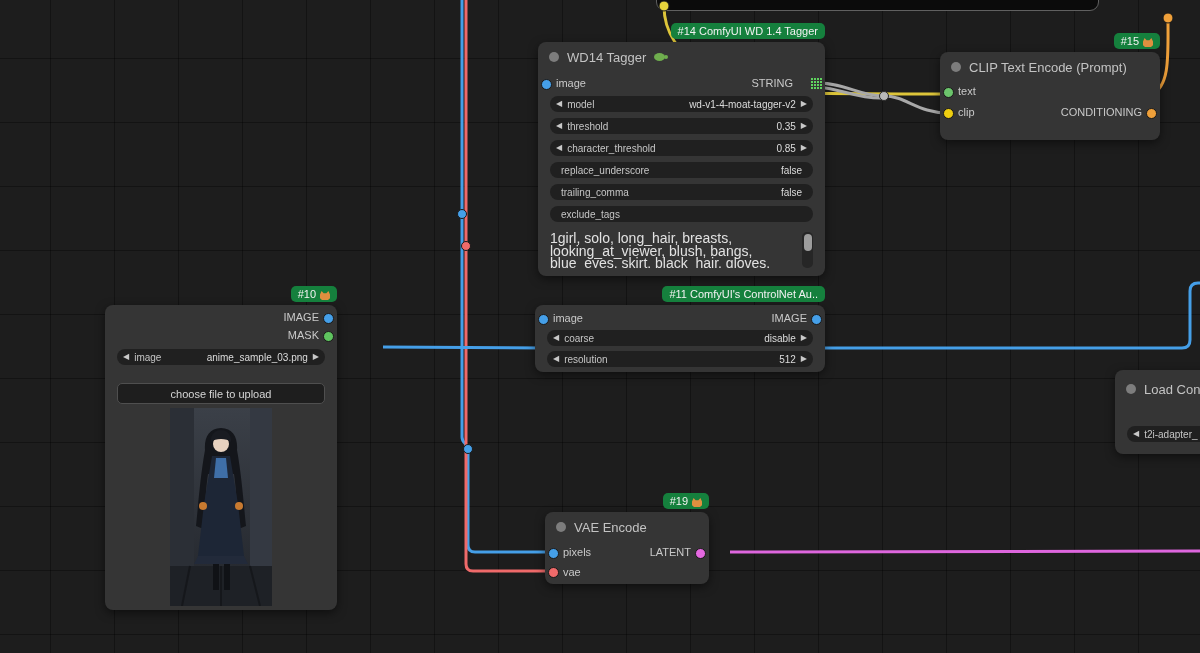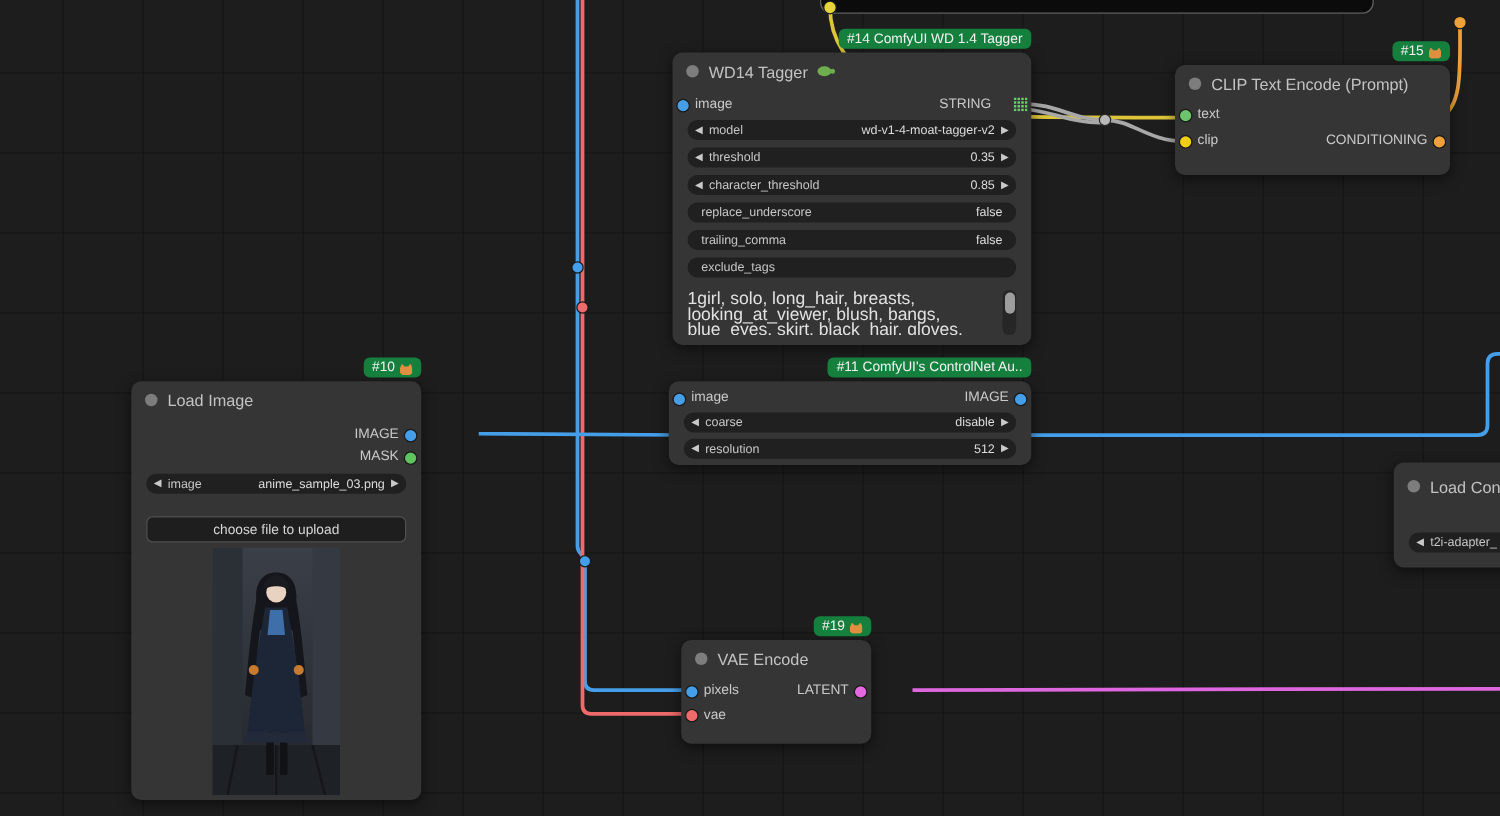--- a/index.html
+++ b/index.html
@@ -172,24 +172,20 @@
       <span class="lbl">clip</span>
       <span class="lbl">CONDITIONING</span>
       <span class="slot out s-cond"></span>
     </div>
   </div>
 
   <div class="node" style="left:105px;top:305px;width:232px;padding-bottom:4px">
     <div class="badge">
       <span>#10</span>
       <span class="cat"></span>
-    </div>
-    <div class="hdr">
-      <span class="hdr-dot"></span>
-      <span>Load Image</span>
     </div>
     <div class="prow" style="margin-top:3px">
       <span></span>
       <span class="lbl">IMAGE</span>
       <span class="slot out s-image"></span>
     </div>
     <div class="prow">
       <span></span>
       <span class="lbl">MASK</span>
       <span class="slot out s-mask"></span>
@@ -258,21 +254,21 @@
     <div class="hdr" style="padding-top:4px">
       <span class="hdr-dot"></span>
       <span>Load Cont</span>
     </div>
     <div class="pill" style="margin-top:22px;width:150px">
       <span class="arrow">◀</span>
       <span class="w-label">t2i-adapter_</span>
     </div>
   </div>
 
-  <div class="node" style="left:545px;top:512px;width:152px;padding-bottom:14px">
+  <div class="node" style="left:545px;top:512px;width:164px;padding-bottom:3px">
     <div class="badge">
       <span>#19</span>
       <span class="cat"></span>
     </div>
     <div class="hdr">
       <span class="hdr-dot"></span>
       <span>VAE Encode</span>
     </div>
     <div class="prow h20">
       <span class="slot in s-image"></span>

